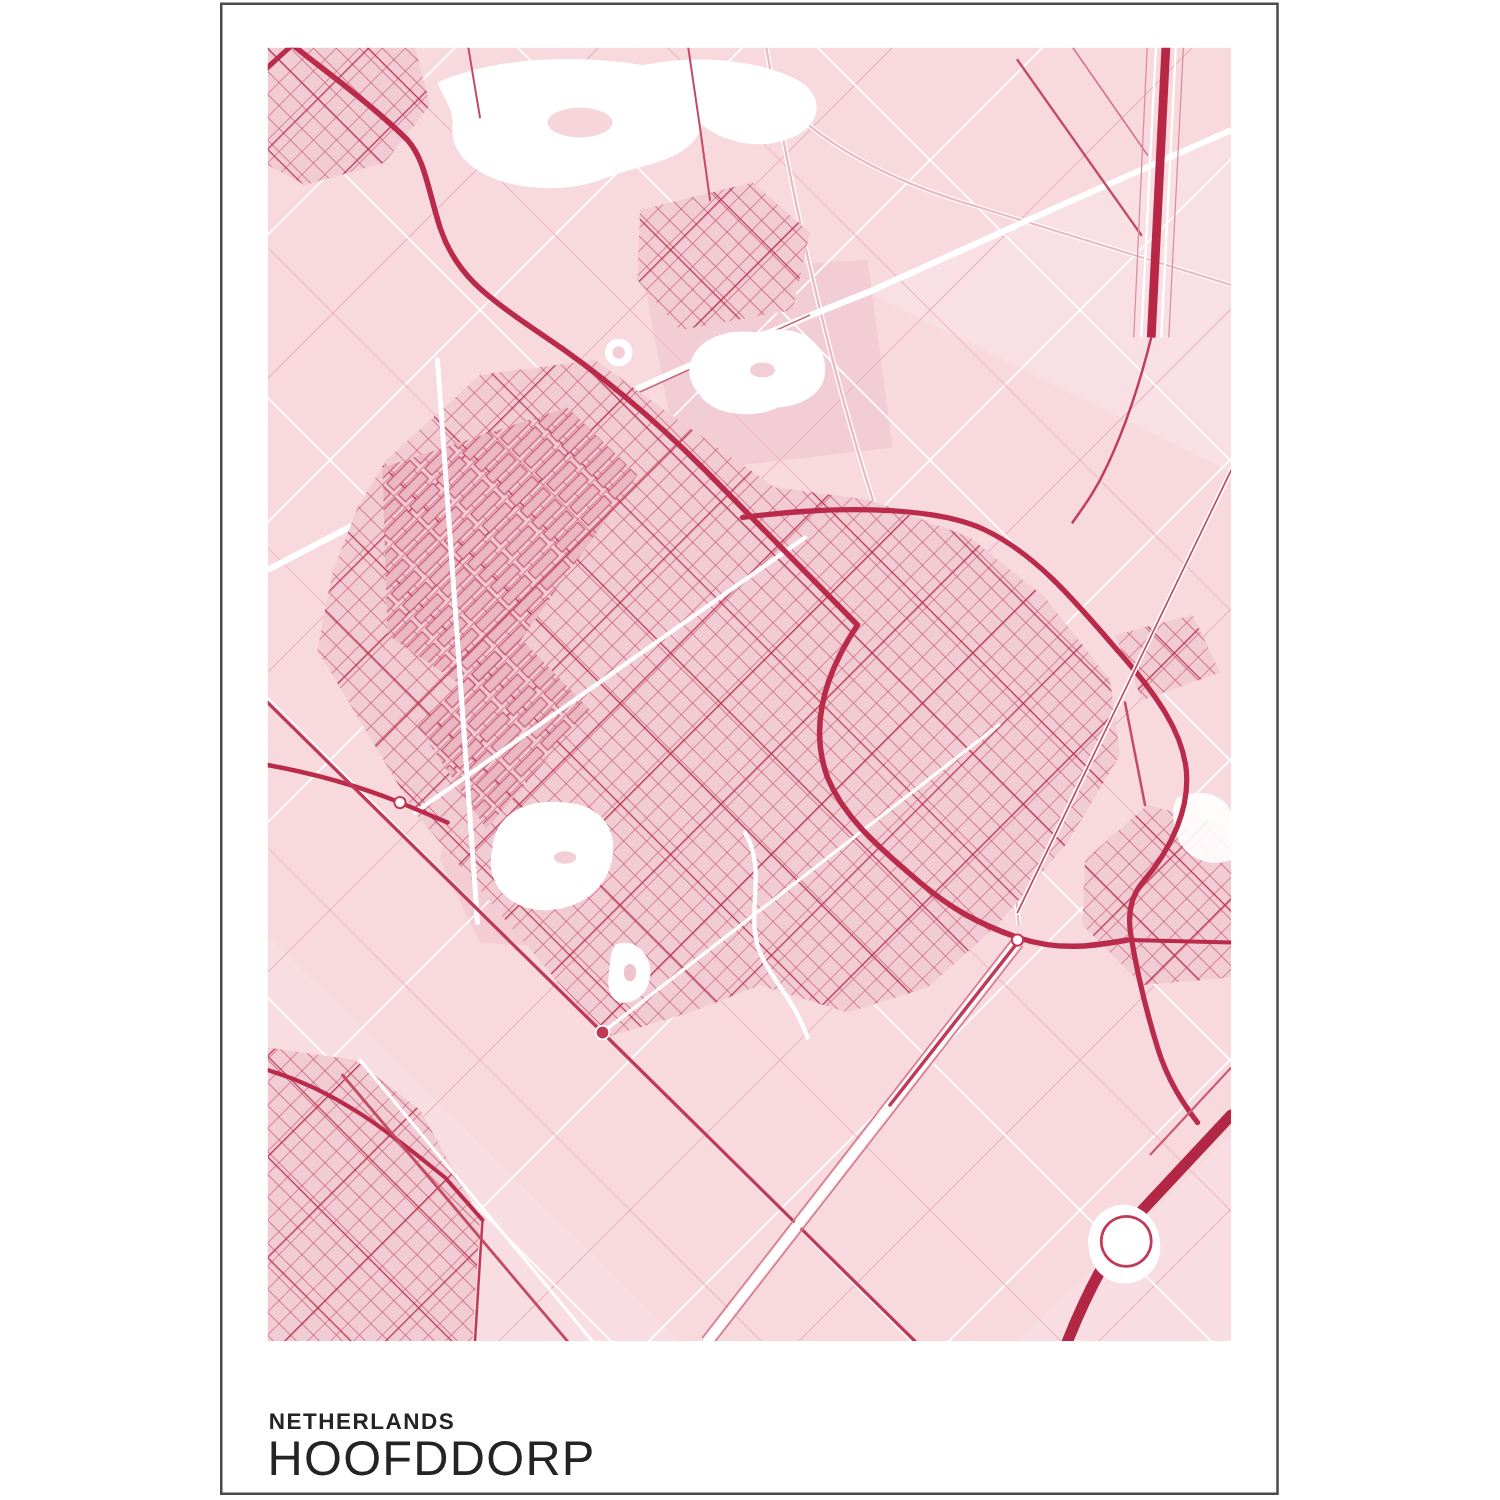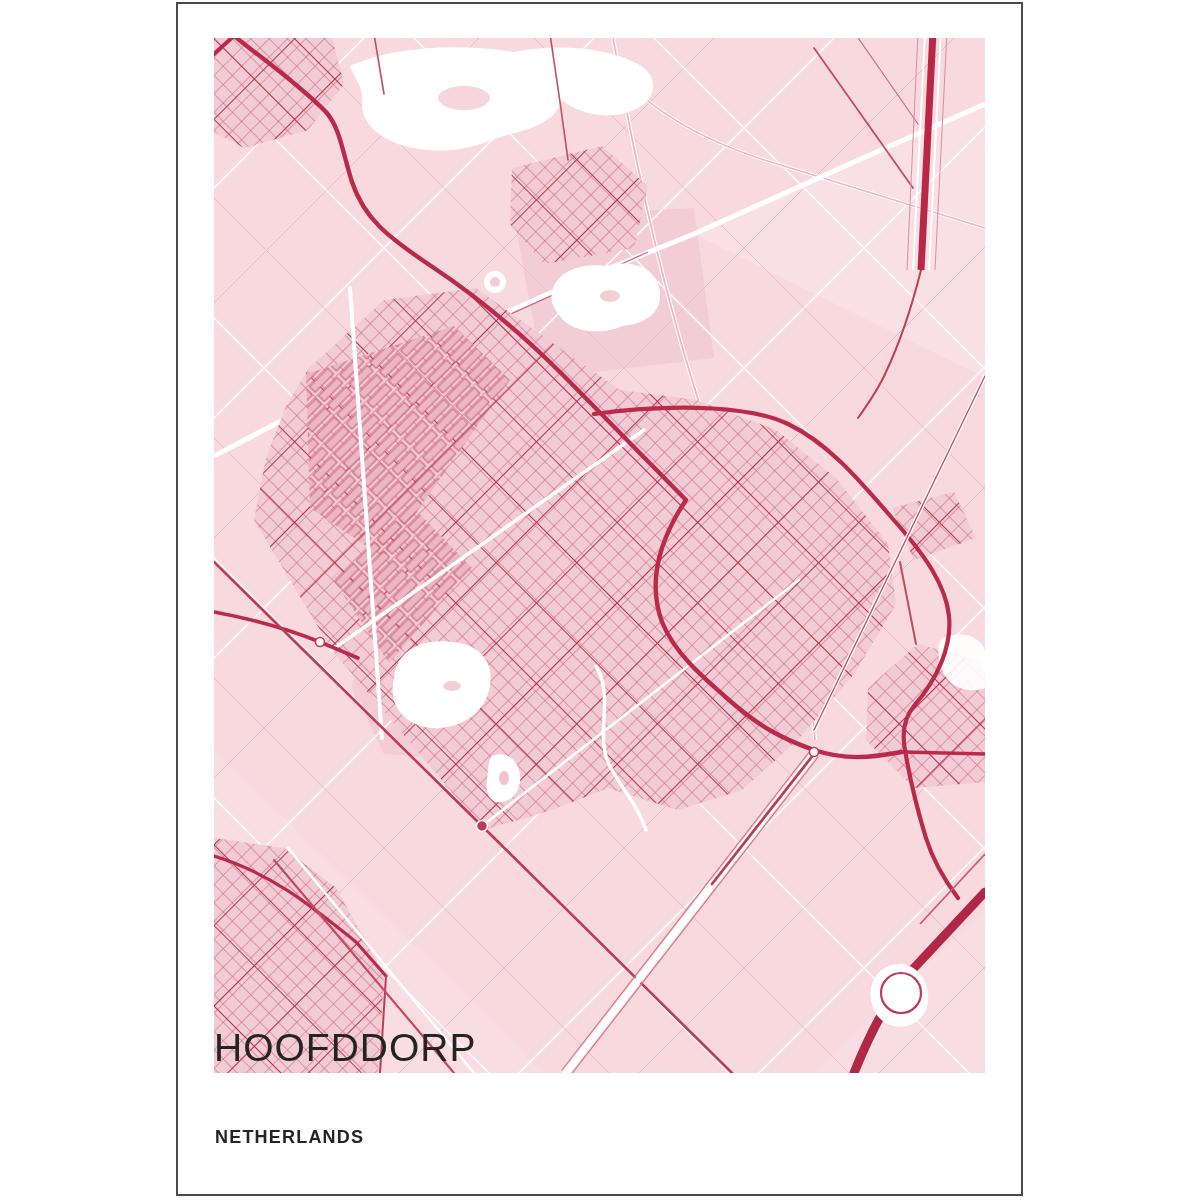--- a/index.html
+++ b/index.html
@@ -12,21 +12,21 @@
     position:absolute;left:176px;top:2px;width:847px;height:1194px;
     box-sizing:border-box;border:2px solid var(--frame-line,#4a4a4a);
     background:#ffffff;
   }
   .map-wrap{
     position:absolute;left:214px;top:38px;width:771px;height:1035px;
     overflow:hidden;
   }
   .map-wrap svg{display:block;width:771px;height:1035px;}
   .poster-title{
-    position:absolute;left:214px;top:1028px;
+    position:absolute;left:214px;top:1148px;
     font-size:39px;line-height:39px;font-weight:300;
     letter-spacing:1px;color:var(--title-color,#242424);white-space:nowrap;
   }
   .poster-subtitle{
     position:absolute;left:215px;top:1126px;
     font-size:18px;line-height:22px;font-weight:700;
     letter-spacing:1.2px;color:var(--title-color,#2a2a2a);white-space:nowrap;
   }
 </style>
 </head>

